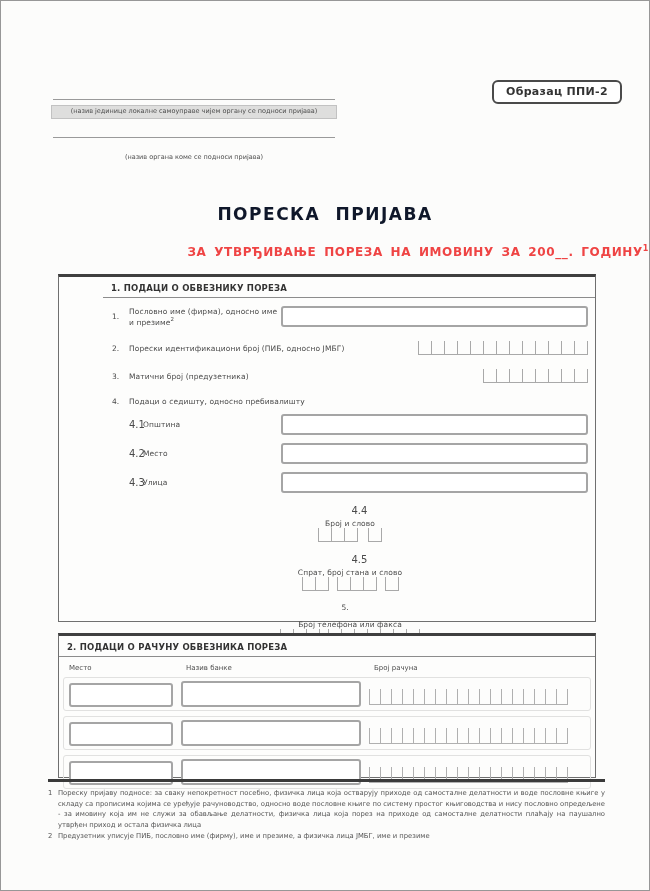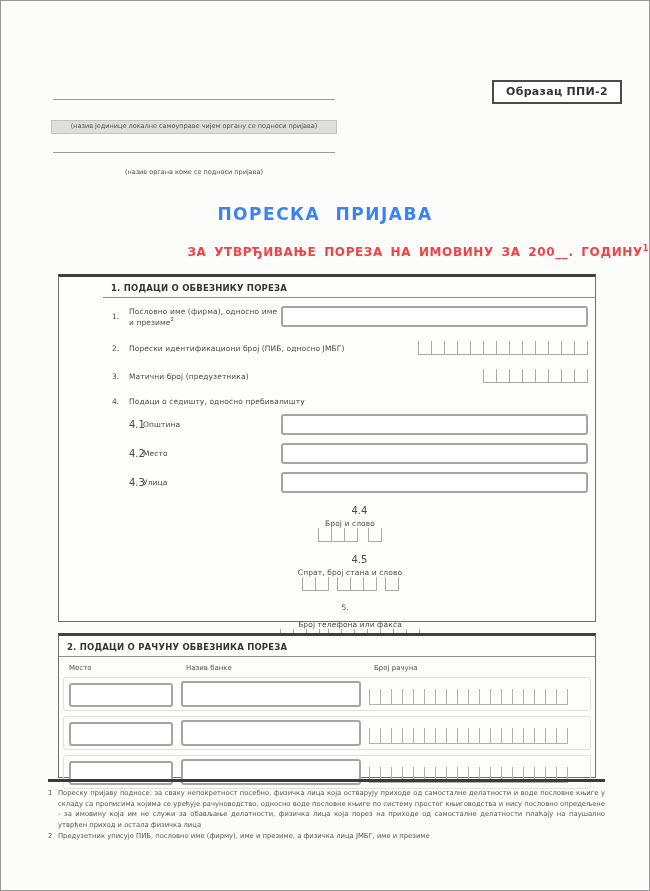--- a/index.html
+++ b/index.html
@@ -12,49 +12,49 @@
     box-sizing:border-box;
     font-family:"DejaVu Sans","Liberation Sans",sans-serif;
     color:#3d3d3d;
     overflow:hidden;
   }
 
   
   .form-code {
     position:absolute; top:79px; right:27px;
     width:126px; height:20px;
-    border:2px solid #4a4a4a; border-radius:0;
+    border:2px solid #4a4a4a; border-radius:6px;
     background:#fff;
     font-size:11px; font-weight:bold; color:#333;
     text-align:center; line-height:19px;
     letter-spacing:0.3px;
   }
 
   
   .captions { position:absolute; top:92px; left:50px; width:286px; }
   .fill-line { border-bottom:1px solid #9a9a9a; height:6px; margin:0 2px; }
   .cap1 {
-    margin-top:20px;
+    margin-top:5px;
     background:#dededd;
     border:1px solid #c2c2c2;
     padding:2px 3px;
     font-size:6.5px; color:#4c4c4c;
     text-align:center; line-height:1.2;
   }
   .cap2 {
     margin-top:16px;
     font-size:6.5px; color:#4c4c4c;
     text-align:center; line-height:1.2;
   }
   .captions .fill-line.second { margin-top:12px; }
 
   
   .title-wrap { position:absolute; top:203px; left:0; width:100%; text-align:center; }
   .title {
-    font-size:17px; font-weight:bold; color:#3b82f6;
+    font-size:17px; font-weight:bold; color:#0f172a;
     letter-spacing:1.5px; word-spacing:8px;
   }
   .subtitle {
     margin-top:20px;
     font-size:12px; font-weight:bold; color:#ef4444;
     letter-spacing:0.6px; word-spacing:3px;text-align:right;
   }
   .subtitle sup { font-size:8px; }
 
   

